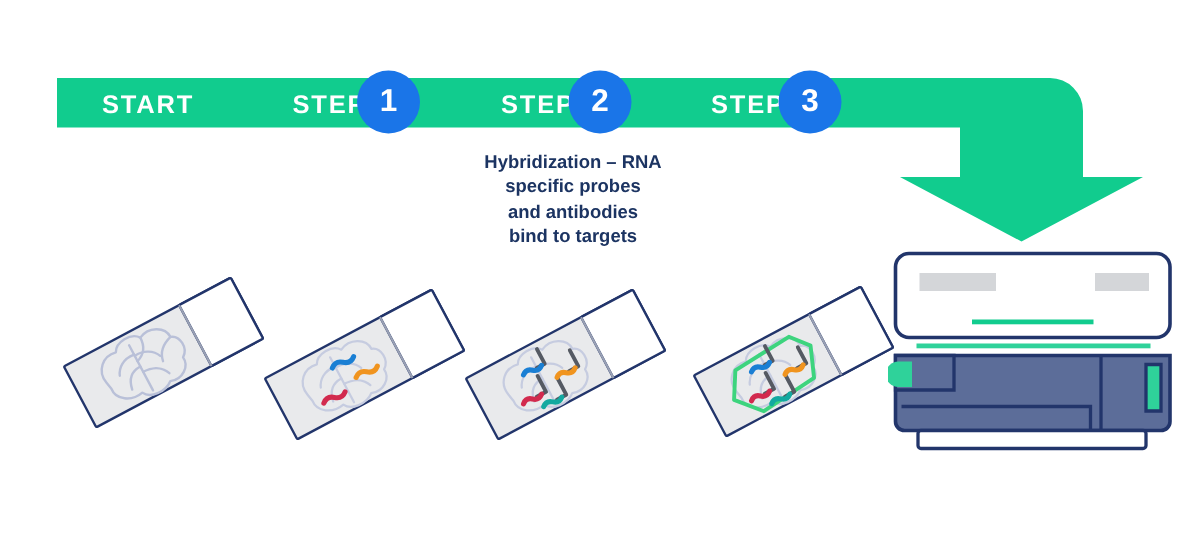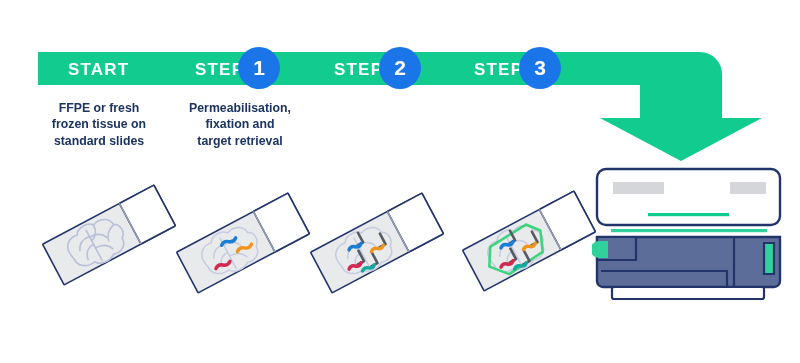--- a/index.html
+++ b/index.html
@@ -104,22 +104,21 @@
 
   <div class="bar-label" style="left:68px;">START</div>
   <div class="bar-label" style="left:195px;">STEP</div>
   <div class="bar-label" style="left:334px;">STEP</div>
   <div class="bar-label" style="left:474px;">STEP</div>
 
   <div class="step-badge" style="left:238px;">1</div>
   <div class="step-badge" style="left:379px;">2</div>
   <div class="step-badge" style="left:519px;">3</div>
 
-  <div class="desc" style="left:32px;  width:134px;">FFPE or fresh<br>frozen tissue on<br>standard slides</div>
-  <div class="desc" style="left:170px; width:140px;">Permeabilisation,<br>fixation and<br>target retrieval</div>
+  <div class="desc" style="left:308px; width:148px;">Hybridization – RNA<br>specific probes<br>and antibodies<br>bind to targets</div>
 
   <div class="slide-wrap" style="left:34px; top:170px;">
     <svg class="slide-svg" width="150" height="130" viewBox="0 0 150 130">
       <g transform="rotate(-28 75 65)">
         <rect x="12" y="42" width="126" height="46" rx="1" fill="#e9eaec" stroke="#22356b" stroke-width="1.6"></rect>
         <rect x="99" y="42" width="39" height="46" rx="1" fill="#ffffff" stroke="#22356b" stroke-width="1.6"></rect>
         <line x1="99" y1="42" x2="99" y2="88" stroke="#9aa1b4" stroke-width="1.4"></line>
         <g fill="none" stroke="#b9c0d8" stroke-width="1.6" stroke-linecap="round" stroke-linejoin="round">
           <path d="M32,65 C30,55 38,48 47,50 C50,44 62,43 66,49 C74,45 84,50 84,58
                    C90,60 91,70 85,74 C86,81 78,87 70,84 C64,89 53,88 50,82

